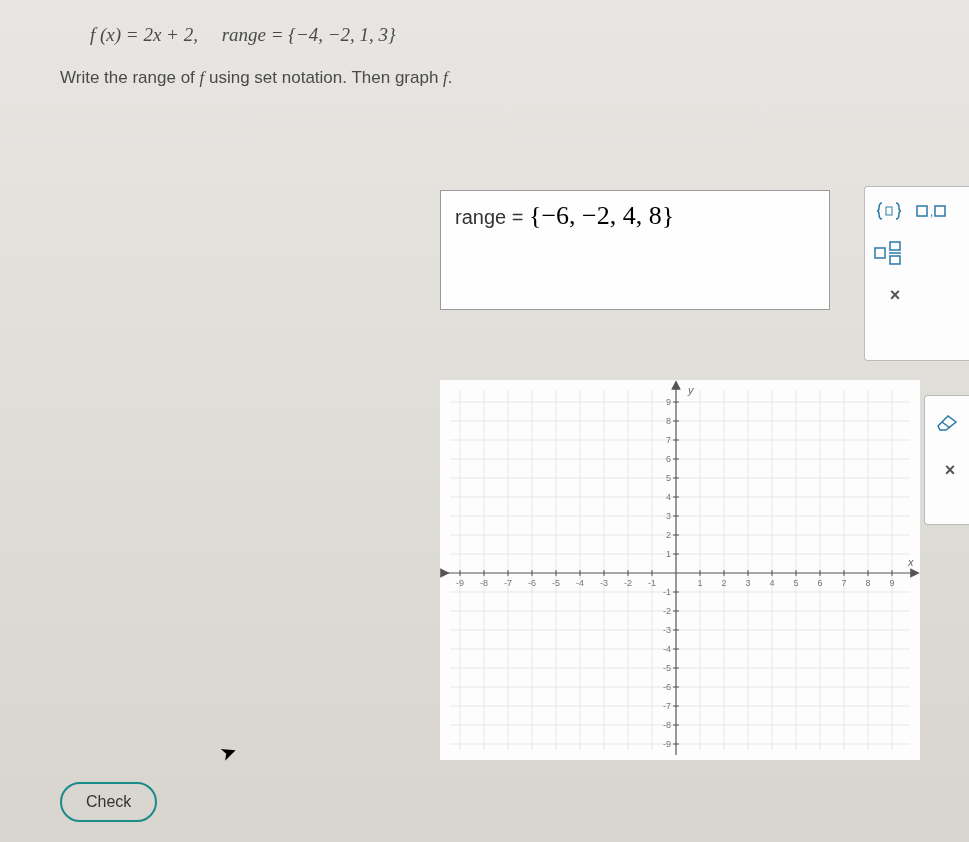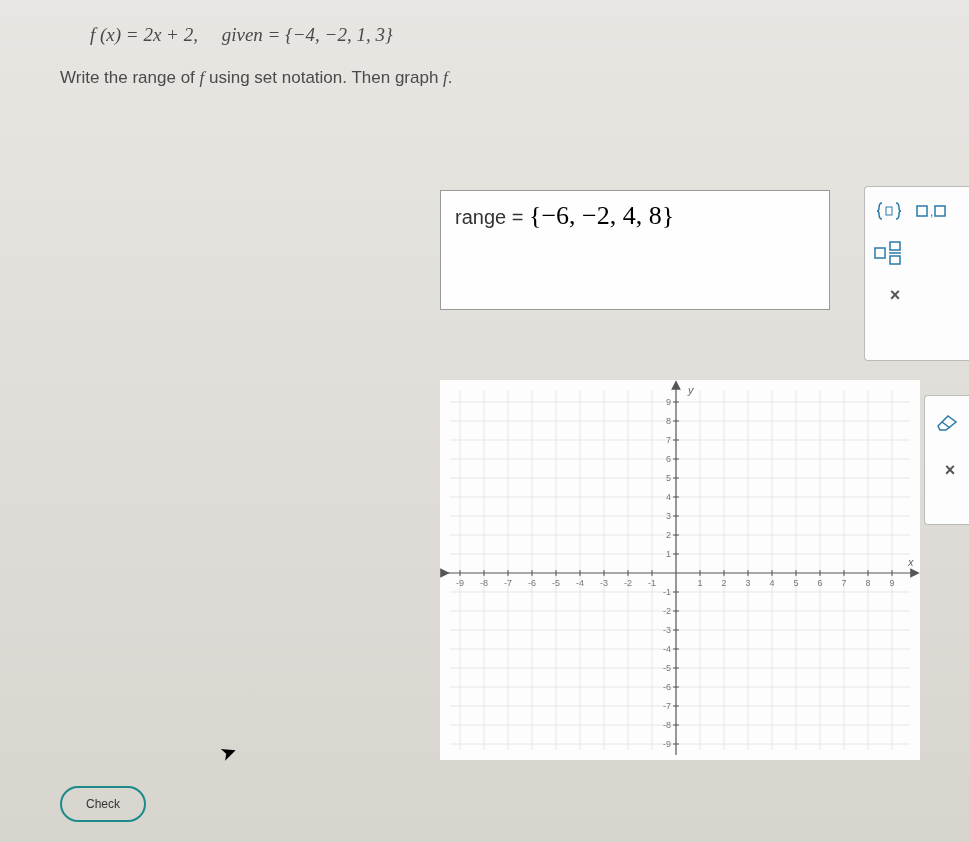--- a/index.html
+++ b/index.html
@@ -90,42 +90,42 @@
     }
     .check-btn {
       position: absolute;
       left: 60px;
       bottom: 20px;
       padding: 9px 24px;
       border: 2px solid #1a8a8a;
       border-radius: 22px;
       background: transparent;
       color: #333;
-      font-size: 12px;
+      font-size: 16px;
       font-weight: 500;
       cursor: pointer;
     }
     .cursor-arrow {
       position: absolute;
       left: 220px;
       top: 740px;
       font-size: 20px;
       color: #000;
       transform: rotate(-20deg);
     }
     .italic { font-style: italic; font-family: 'Times New Roman', serif; }
   </style>
 </head>
 <body>
 
 <div class="problem-text">
   <p class="formula">
     <span class="fx">f (x) = 2x + 2,</span>
     &nbsp;&nbsp;&nbsp;
-    <span>given</span>
+    <span>range</span>
     <span> = {−4, −2, 1, 3}</span>
   </p>
   <p>
     Write the range of <span class="italic">f</span> using set notation. Then graph <span class="italic">f</span>.
   </p>
 </div>
 
 <div class="answer-box">
   <span class="range-text">range = </span>
   <span class="range-value">{−6, −2, 4, 8}</span>

